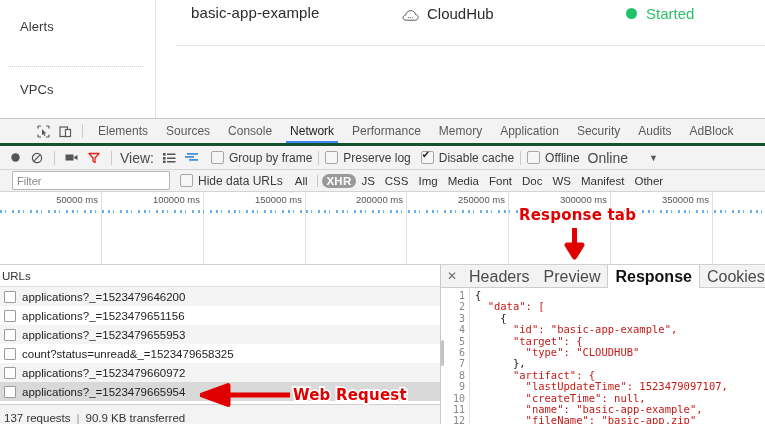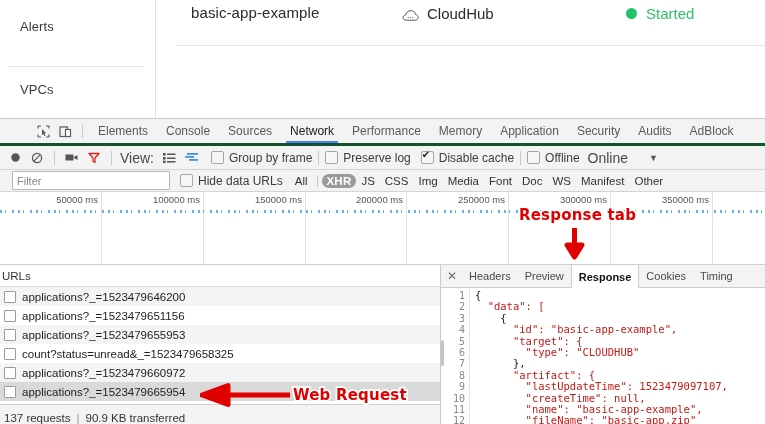--- a/index.html
+++ b/index.html
@@ -142,21 +142,21 @@
   .rs-sep { color: #9a9a9a; }
 
   .detail-pane {
     position: absolute; left: 441px; top: 0; right: 0; height: 159px; background: #fff; overflow: hidden;
   }
   .detail-tabs {
     height: 22px; background: #f3f3f3; border-bottom: 1px solid #cdcdcd;
     display: flex; align-items: center; padding-left: 4px;
   }
   .dtab {
-    font-size: 11px; color: #4a4a4a; padding: 12px 7px; height: 21px; line-height: 21px; white-space: nowrap;
+    font-size: 16px; color: #4a4a4a; padding: 12px 7px; height: 21px; line-height: 21px; white-space: nowrap;
   }
   .dtab.active {
     background: #fff; color: #111; font-weight: 700;
     border-left: 1px solid #cdcdcd; border-right: 1px solid #cdcdcd;
     border-top: 1px solid #cdcdcd; height: 22px; line-height: 22px; border-radius: 2px 2px 0 0;
   }
   .close-x { font-size: 12px; color: #6a6a6a; padding: 0 5px 0 2px; }
 
   .code-area { position: relative; height: 137px; background: #fff; overflow: hidden; display: flex; }
   .gutter {
@@ -235,22 +235,22 @@
         </svg>
       </div>
       <div class="dt-ico-btn">
         <svg width="13" height="13" viewBox="0 0 13 13">
           <rect x="1" y="2" width="7.5" height="9.5" fill="none" stroke="#5a5a5a" stroke-width="1.2"></rect>
           <rect x="6.5" y="4.5" width="5" height="7" fill="#fff" stroke="#5a5a5a" stroke-width="1.2"></rect>
         </svg>
       </div>
       <div class="dt-vsep"></div>
       <div class="dt-tab"><span>Elements</span></div>
+      <div class="dt-tab"><span>Sources</span></div>
       <div class="dt-tab"><span>Console</span></div>
-      <div class="dt-tab"><span>Sources</span></div>
       <div class="dt-tab active"><span>Network</span></div>
       <div class="dt-tab"><span>Performance</span></div>
       <div class="dt-tab"><span>Memory</span></div>
       <div class="dt-tab"><span>Application</span></div>
       <div class="dt-tab"><span>Security</span></div>
       <div class="dt-tab"><span>Audits</span></div>
       <div class="dt-tab"><span>AdBlock</span></div>
     </div>
 
     <div class="dt-toolbar">

